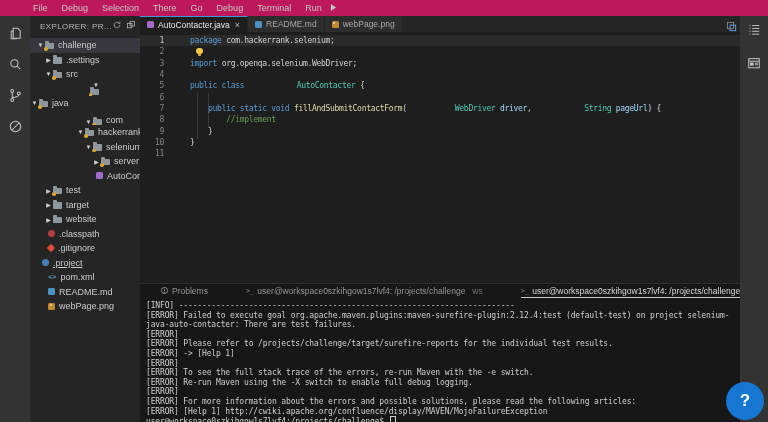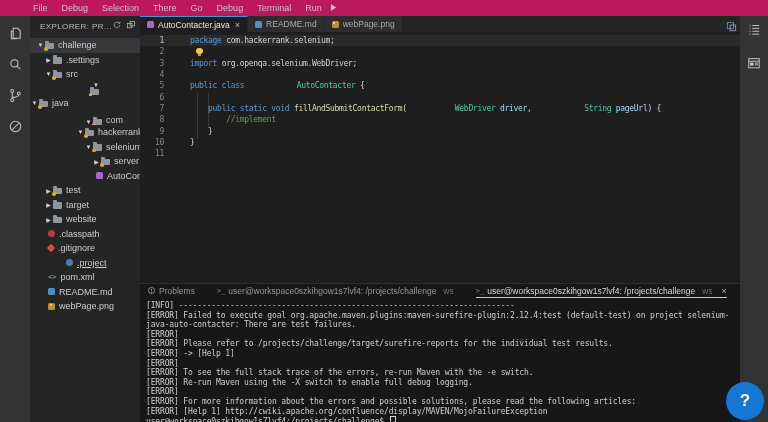--- a/index.html
+++ b/index.html
@@ -56,21 +56,21 @@
   .codeline.current .gutter{color:#c6c6c6;}
   .code{white-space:pre;}
   .kw{color:#569cd6;} .ty{color:#4ec9b0;padding-left:48px;} .fn{color:#dcdcaa;} .pm{color:#9cdcfe;}
   .cm{color:#6a9955;} .pl{color:#d4d4d4;}
   .bulb{position:absolute;left:56px;top:1.5px;width:6.5px;height:6.5px;border-radius:50%;background:#f5c846;}
   .bulb::after{content:"";position:absolute;left:1.8px;top:6.5px;width:3px;height:2px;background:#c79b2f;}
   .iguide{position:absolute;width:1px;background:#3a3a3a;}
 
   
   .panel{position:absolute;top:267px;left:0;width:600px;height:139px;background:#171717;border-top:1px solid #2e2e2e;box-sizing:border-box;}
-  .paneltabs{height:14px;display:flex;align-items:center;padding-left:7px;font-size:8.5px;color:#969696;}
+  .paneltabs{height:14px;display:flex;align-items:center;padding-left:20px;font-size:8.5px;color:#969696;gap:16px;}
   .ptab{display:flex;align-items:center;gap:3px;height:14px;box-sizing:border-box;margin-right:22px;white-space:nowrap;}
   .ptab .pfx{font-family:"DejaVu Sans Mono",monospace;font-size:7px;color:#8f8f8f;}
   .ptab .sfx{color:#6e6e6e;margin-left:4px;}
   .ptab.active{color:#d8d8d8;border-bottom:1px solid #c9c9c9;}
   .ptab .pclose{color:#a8a8a8;margin-left:6px;font-size:9px;}
   .term{padding:3px 0 0 6px;font-family:"DejaVu Sans Mono",monospace;font-size:8px;letter-spacing:-0.15px;
         color:#cfcfcf;line-height:9.6px;white-space:pre;overflow:hidden;}
   .cursor{display:inline-block;width:4px;height:7px;border:1px solid #cfcfcf;vertical-align:-1px;margin-left:1px;}
 
   
@@ -232,21 +232,21 @@
         <div class="row" style="padding-left: 14px;">
           <span style="width: 4px; flex: 0 0 auto;"></span>
           <span class="fi fi-circle" style="background: rgb(179, 61, 61);"></span>
           <span>.classpath</span>
         </div>
         <div class="row" style="padding-left: 14px;">
           <span style="width: 4px; flex: 0 0 auto;"></span>
           <span class="fi fi-diamond" style="background: rgb(221, 76, 53);"></span>
           <span>.gitignore</span>
         </div>
-        <div class="row" style="padding-left: 32px; text-decoration: underline;">
+        <div class="row" style="padding-left: 8px; text-decoration: underline;">
           <span style="width: 4px; flex: 0 0 auto;"></span>
           <span class="fi fi-circle" style="background: rgb(74, 127, 181);"></span>
           <span>.project</span>
         </div>
         <div class="row" style="padding-left: 14px;">
           <span style="width: 4px; flex: 0 0 auto;"></span>
           <span class="fi fi-xml">&lt;&gt;</span>
           <span>pom.xml</span>
         </div>
         <div class="row" style="padding-left: 14px;">

